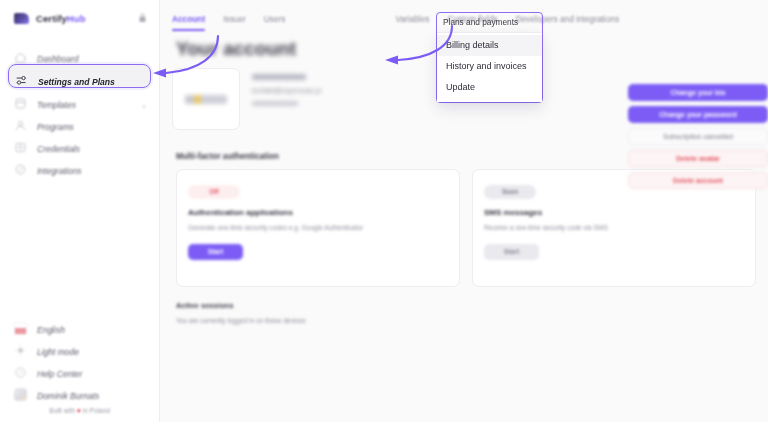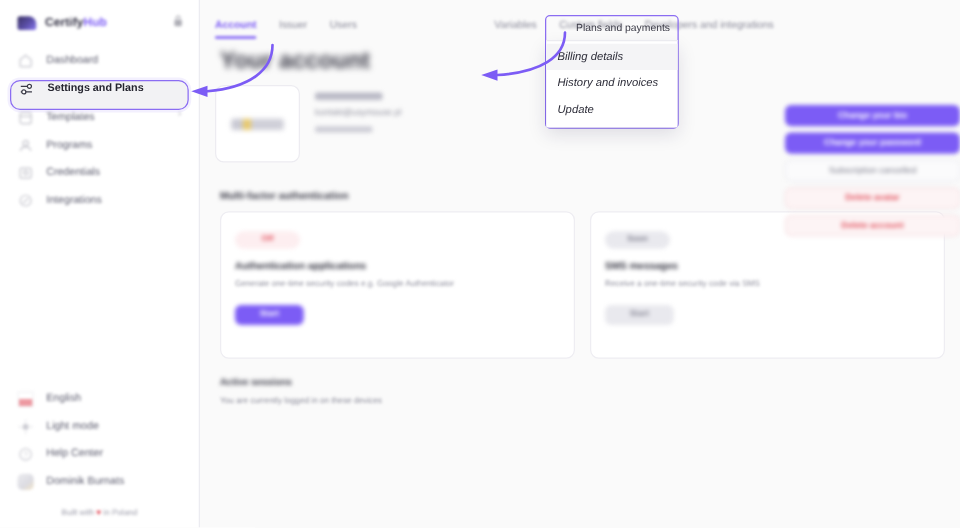--- a/index.html
+++ b/index.html
@@ -33,25 +33,26 @@
     filter: blur(1.1px);
     flex: 0 0 auto;
   }
   .brand-text { font-size: 9.5px; font-weight: 700; letter-spacing: .1px; filter: blur(1.15px); white-space: nowrap; }
   .brand-text .b1 { color: #2c2a3e; }
   .brand-text .b2 { color: #7c5cf5; }
   .lock-icon { margin-left: auto; filter: blur(1.1px); opacity: .55; }
 
   .nav { padding: 6px 8px 0 8px; display: flex; flex-direction: column; gap: 0px; }
   .nav-item {
-    display: flex; align-items: flex-start; gap: 10px;
+    display: flex; align-items: flex-end; gap: 10px;
     height: 22px; padding: 0 6px;
     border-radius: 6px;
     font-size: 8.5px; color: #5c5c6e;
     position: relative;
+    font-style: italic;
   }
   .nav-item .ico { width: 13px; height: 13px; flex: 0 0 13px; display: block; }
   .nav-item.blurred { filter: blur(1.25px); }
   .nav-item.blurred .ico { opacity: .5; }
   .nav-item.active {
     background: #f2f2f4;
     border: 1.4px solid #8b6df2;
     border-radius: 8px;
     height: 24px;
     color: #25252f;
@@ -114,28 +115,26 @@
     border: 1.3px solid #8b6df2;
     border-radius: 4px;
     background: transparent;
     z-index: 20;
   }
   .menu-head {
     font-size: 8.3px; color: #3a3a46;
     padding: 4px 6px 5px 6px;
     background: transparent;
     white-space: nowrap;
-    text-align: right;
   }
   .menu-list {
     background: #ffffff;
     border-top: 1px solid #ebebf0;
     box-shadow: 0 6px 14px rgba(30,20,70,.13);
     padding: 2px 0 4px 0;
-    font-style: italic;
   }
   .menu-item {
     font-size: 9px; color: #2c2c38;
     padding: 6px 9px; line-height: 1;
     white-space: nowrap;
   }
   .menu-item.hl { background: #f4f4f6; }
 
   
   .content { position: absolute; inset: 34px 0 0 0; padding: 0 12px; }

